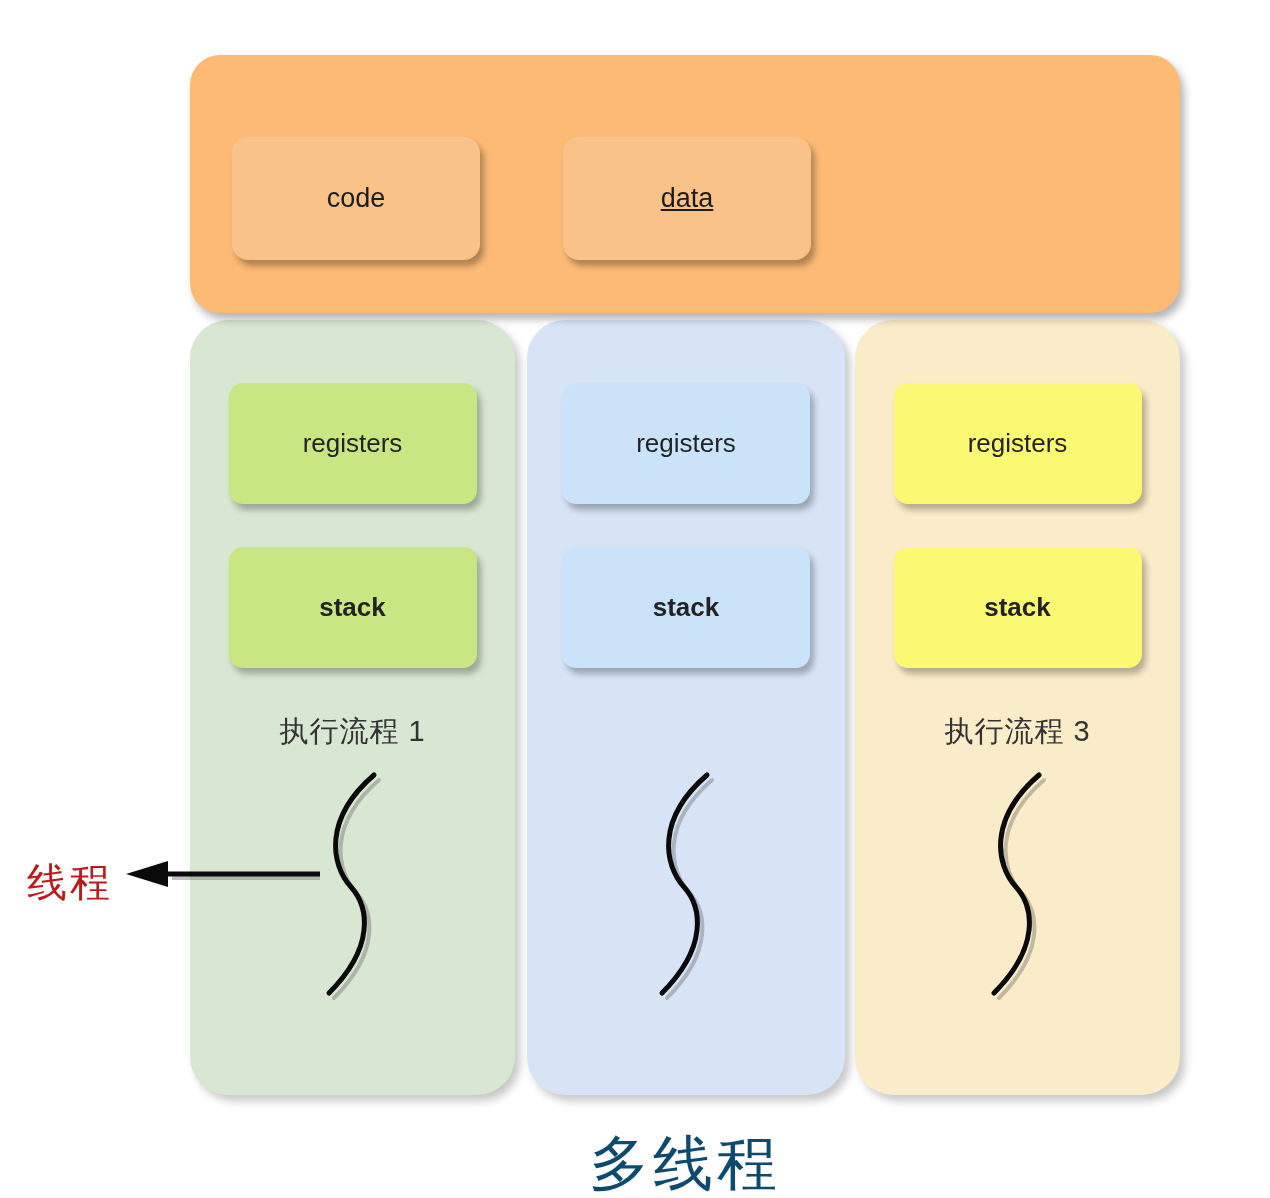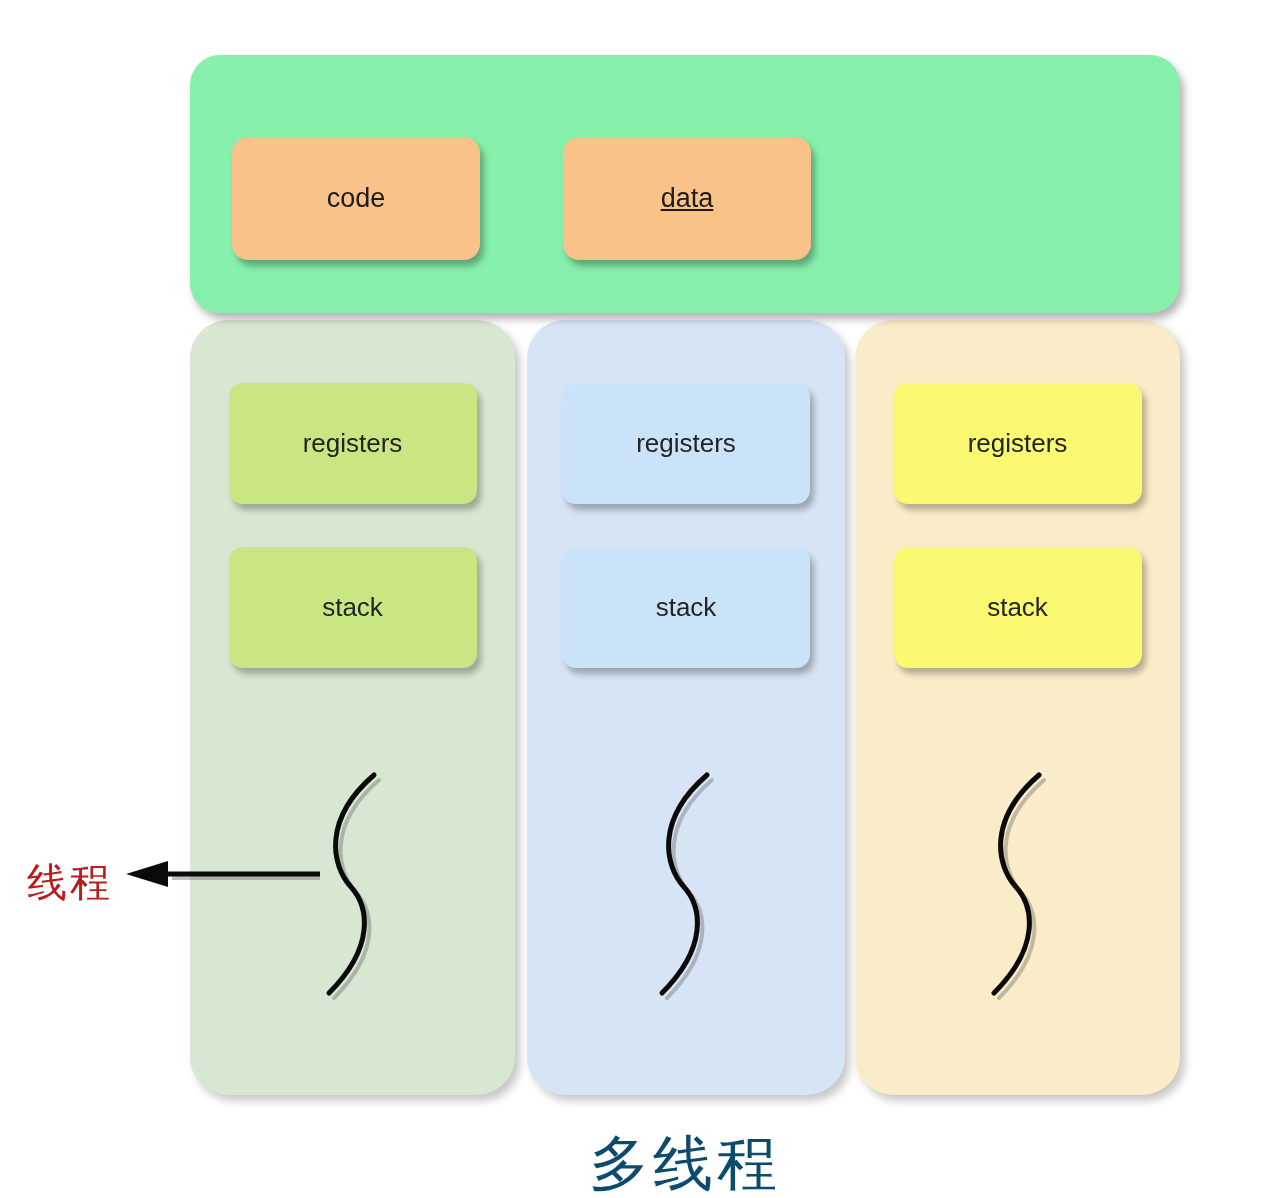--- a/index.html
+++ b/index.html
@@ -14,21 +14,21 @@
     height: 1198px;
     background: #ffffff;
     overflow: hidden;
   }
 
   
   .process-panel {
     position: absolute;
     left: 190px; top: 55px;
     width: 990px; height: 258px;
-    background: #86efac;
+    background: #fdba74;
     border-radius: 30px;
     box-shadow: 4px 6px 8px rgba(0,0,0,0.30);
     z-index: 3;
   }
   .res-box {
     position: absolute;
     top: 82px;
     width: 248px; height: 123px;
     background: #F9C289;
     border-radius: 16px;
@@ -62,21 +62,21 @@
     border-radius: 14px;
     box-shadow: 4px 6px 6px rgba(0,0,0,0.28);
     display: flex; align-items: center; justify-content: center;
     font-size: 26px;
     color: #232323;
   }
   .col1 .inner-box { background: #C8E783; }
   .col2 .inner-box { background: #CBE3F9; }
   .col3 .inner-box { background: #FAF971; }
   .inner-box.registers { top: 63px; }
-  .inner-box.stack     { top: 227px; }
+  .inner-box.stack     { top: 227px; font-weight: bold; }
 
   .flow-label {
     position: absolute;
     top: 392px;
     width: 100%;
     text-align: center;
     font-size: 29px;
     color: #333;
     letter-spacing: 1px;
   }
@@ -136,20 +136,21 @@
     </div>
   </section>
 
   <section class="thread-col col1">
     <div class="inner-box registers">
       <span>registers</span>
     </div>
     <div class="inner-box stack">
       <span>stack</span>
     </div>
+    <div class="flow-label">执行流程 1</div>
     <svg class="squiggle" viewBox="0 0 86 236" aria-hidden="true">
       <path class="shadow" d="M 69 12 C 18 56, 26 102, 46 124 C 64 144, 70 184, 24 230"></path>
       <path class="main" d="M 64 7  C 13 51, 21 97,  41 119 C 59 139, 65 179, 19 225"></path>
     </svg>
   </section>
 
   <section class="thread-col col2">
     <div class="inner-box registers">
       <span>registers</span>
     </div>
@@ -162,20 +163,21 @@
     </svg>
   </section>
 
   <section class="thread-col col3">
     <div class="inner-box registers">
       <span>registers</span>
     </div>
     <div class="inner-box stack">
       <span>stack</span>
     </div>
+    <div class="flow-label">执行流程 3</div>
     <svg class="squiggle" viewBox="0 0 86 236" aria-hidden="true">
       <path class="shadow" d="M 69 12 C 18 56, 26 102, 46 124 C 64 144, 70 184, 24 230"></path>
       <path class="main" d="M 64 7  C 13 51, 21 97,  41 119 C 59 139, 65 179, 19 225"></path>
     </svg>
   </section>
 
   <span class="pointer-label">线程</span>
   <svg class="pointer-arrow" viewBox="0 0 205 32" aria-hidden="true">
     <line class="sh" x1="52" y1="20" x2="200" y2="20"></line>
     <line x1="40" y1="16" x2="200" y2="16"></line>

